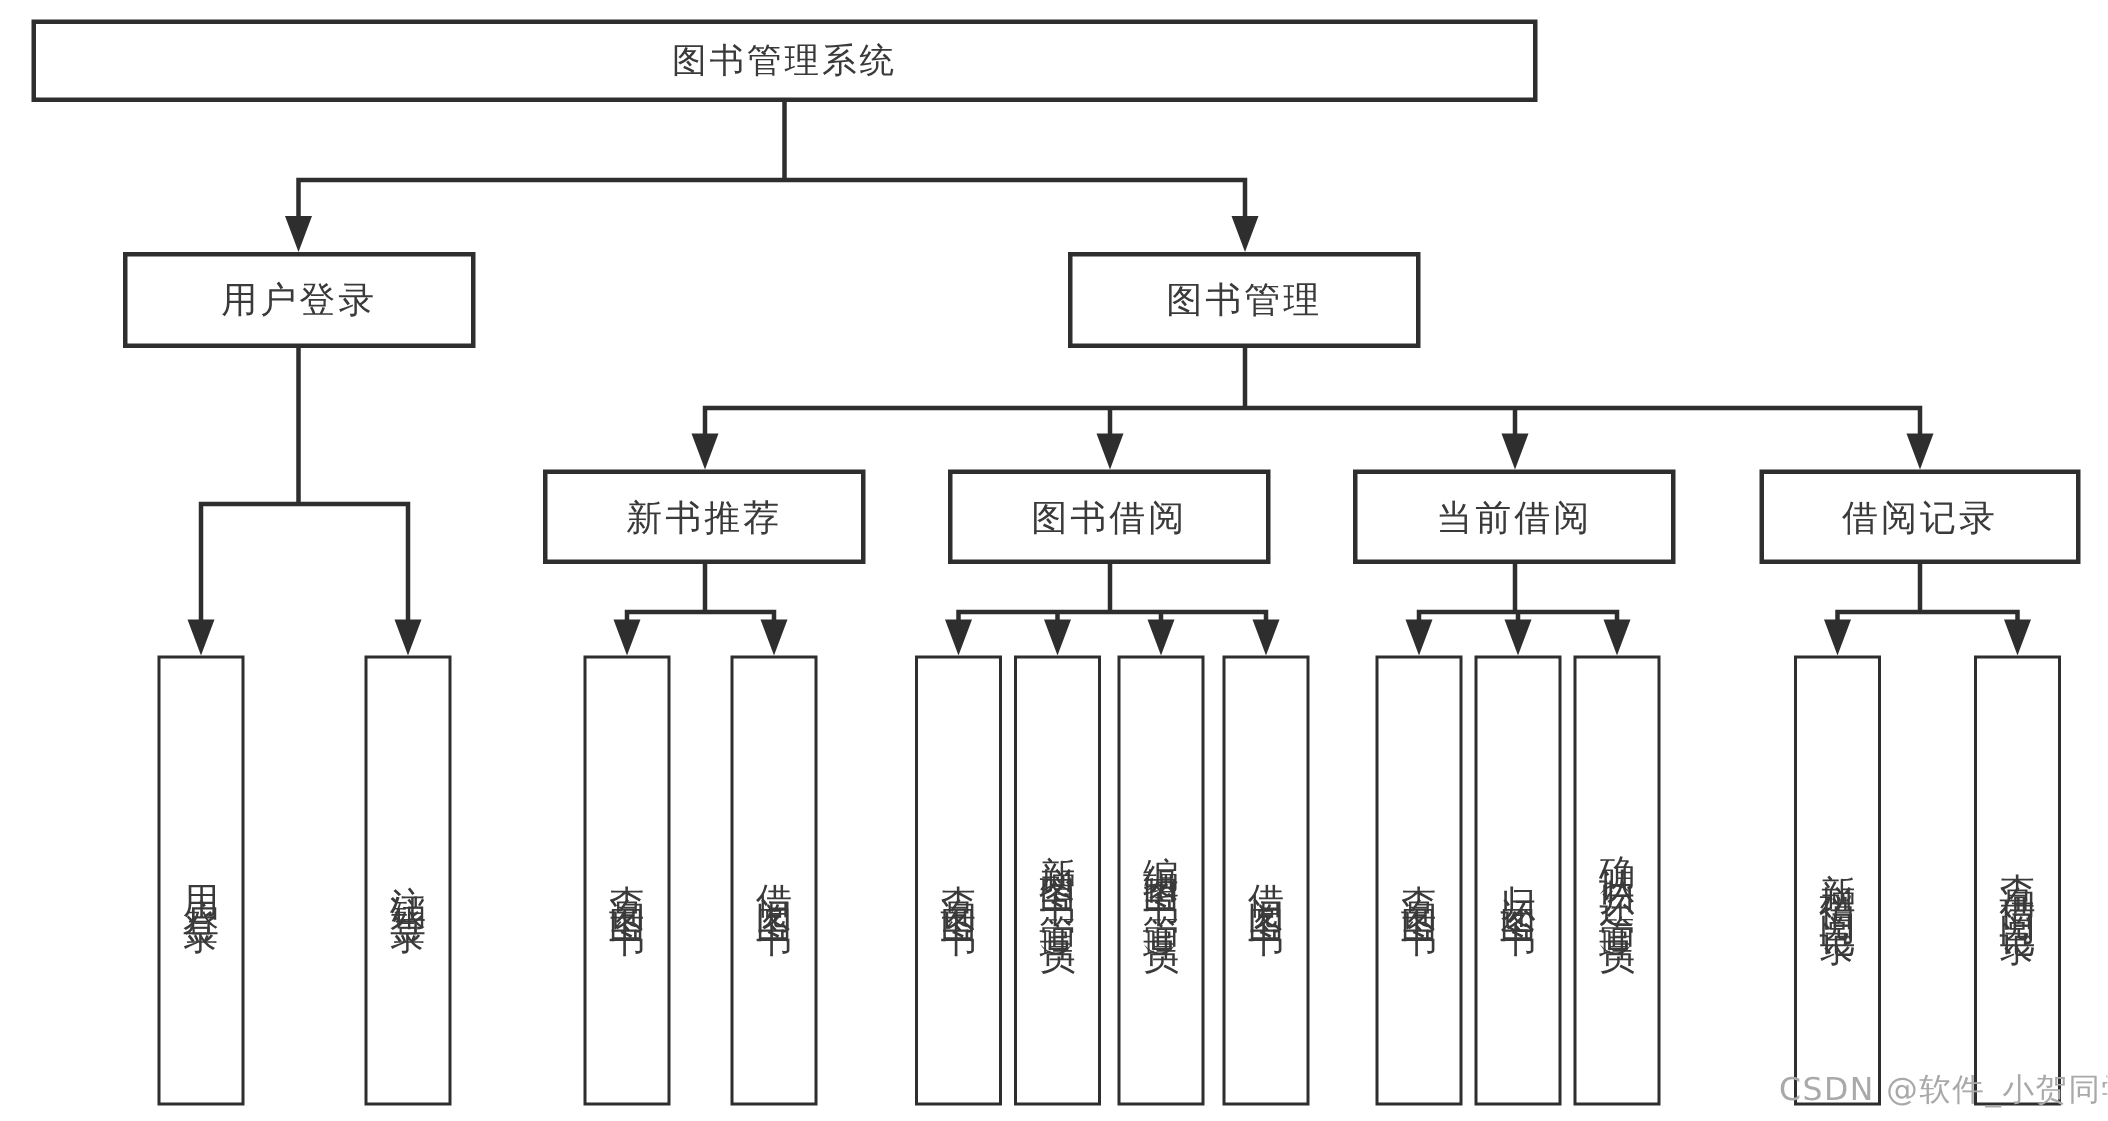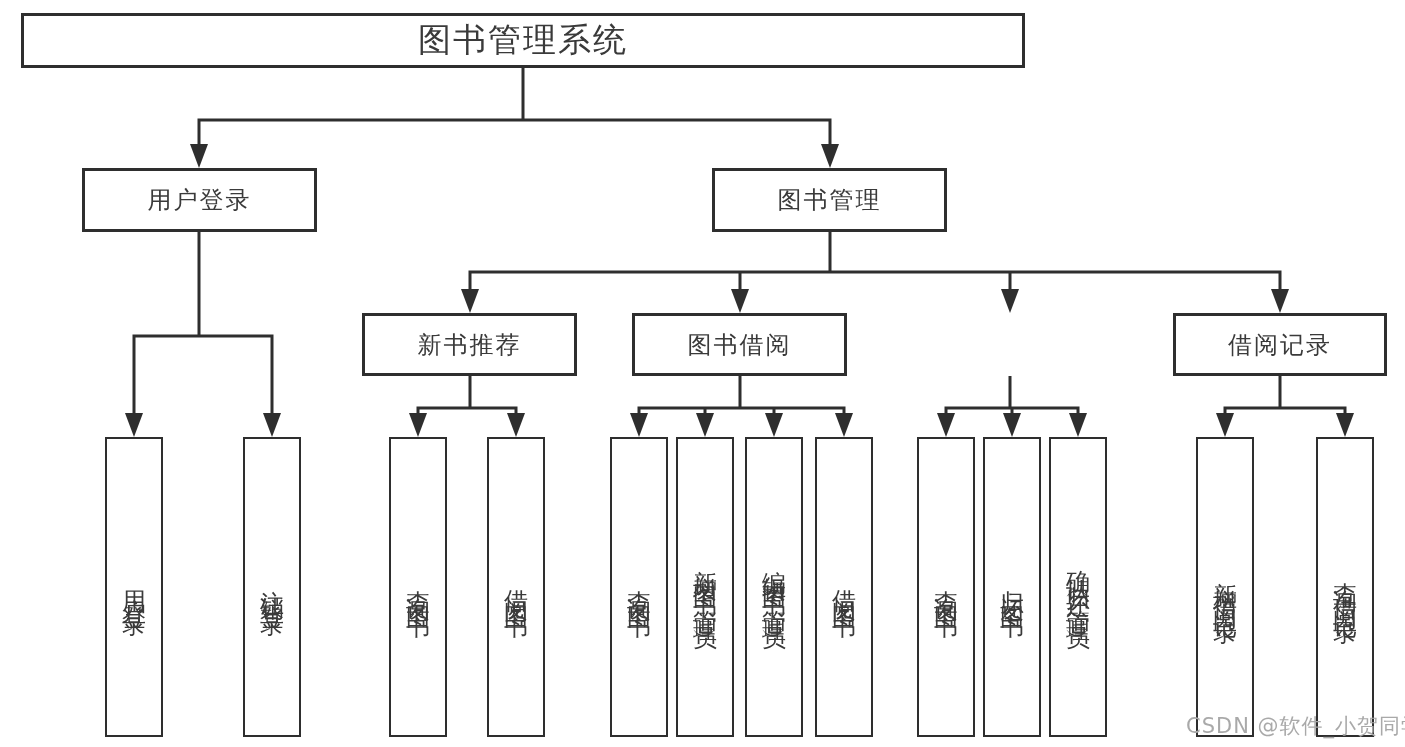--- a/index.html
+++ b/index.html
@@ -21,21 +21,21 @@
     position: absolute;
     box-sizing: border-box;
     border: 3px solid #2e2e2e;
     background: #ffffff;
     color: #3a3a3a;
     display: flex;
     align-items: center;
     justify-content: center;
     text-align: center;
   }
-  .node.root { font-size: 33px; letter-spacing: 2px; }
+  .node.root { font-size: 23px; letter-spacing: 2px; }
   .node.branch { font-size: 24px; letter-spacing: 2px; }
   .node.leaf {
     border-width: 2.5px;
     writing-mode: vertical-rl;
     font-size: 24px;
     letter-spacing: 8px;
     line-height: 1;
   }
   .watermark {
     position: absolute;
@@ -86,20 +86,21 @@
     </g>
   </svg>
 
   <div class="node root" style="left:21px; top:13px; width:1004px; height:55px;">图书管理系统</div>
 
   <div class="node branch" style="left:82px; top:168px; width:235px; height:64px;">用户登录</div>
   <div class="node branch" style="left:362px; top:313px; width:215px; height:63px;">新书推荐</div>
 
   <div class="node branch" style="left:712px; top:168px; width:235px; height:64px;">图书管理</div>
   <div class="node branch" style="left:632px; top:313px; width:215px; height:63px;text-align:center;">图书借阅</div>
+  <div class="node branch" style="left:902px; top:313px; width:215px; height:63px;">当前借阅</div>
   <div class="node branch" style="left:1173px; top:313px; width:214px; height:63px;">借阅记录</div>
 
   <div class="node leaf" style="left:105px; top:437px; width:58px; height:300px;">用户登录</div>
   <div class="node leaf" style="left:243px; top:437px; width:58px; height:300px;">注销登录</div>
 
   <div class="node leaf" style="left:389px; top:437px; width:58px; height:300px;">查询图书</div>
   <div class="node leaf" style="left:487px; top:437px; width:58px; height:300px;">借阅图书</div>
 
   <div class="node leaf" style="left:610px; top:437px; width:58px; height:300px;">查询图书</div>
   <div class="node leaf" style="left:676px; top:437px; width:58px; height:300px;">新增图书（管理员）</div>

